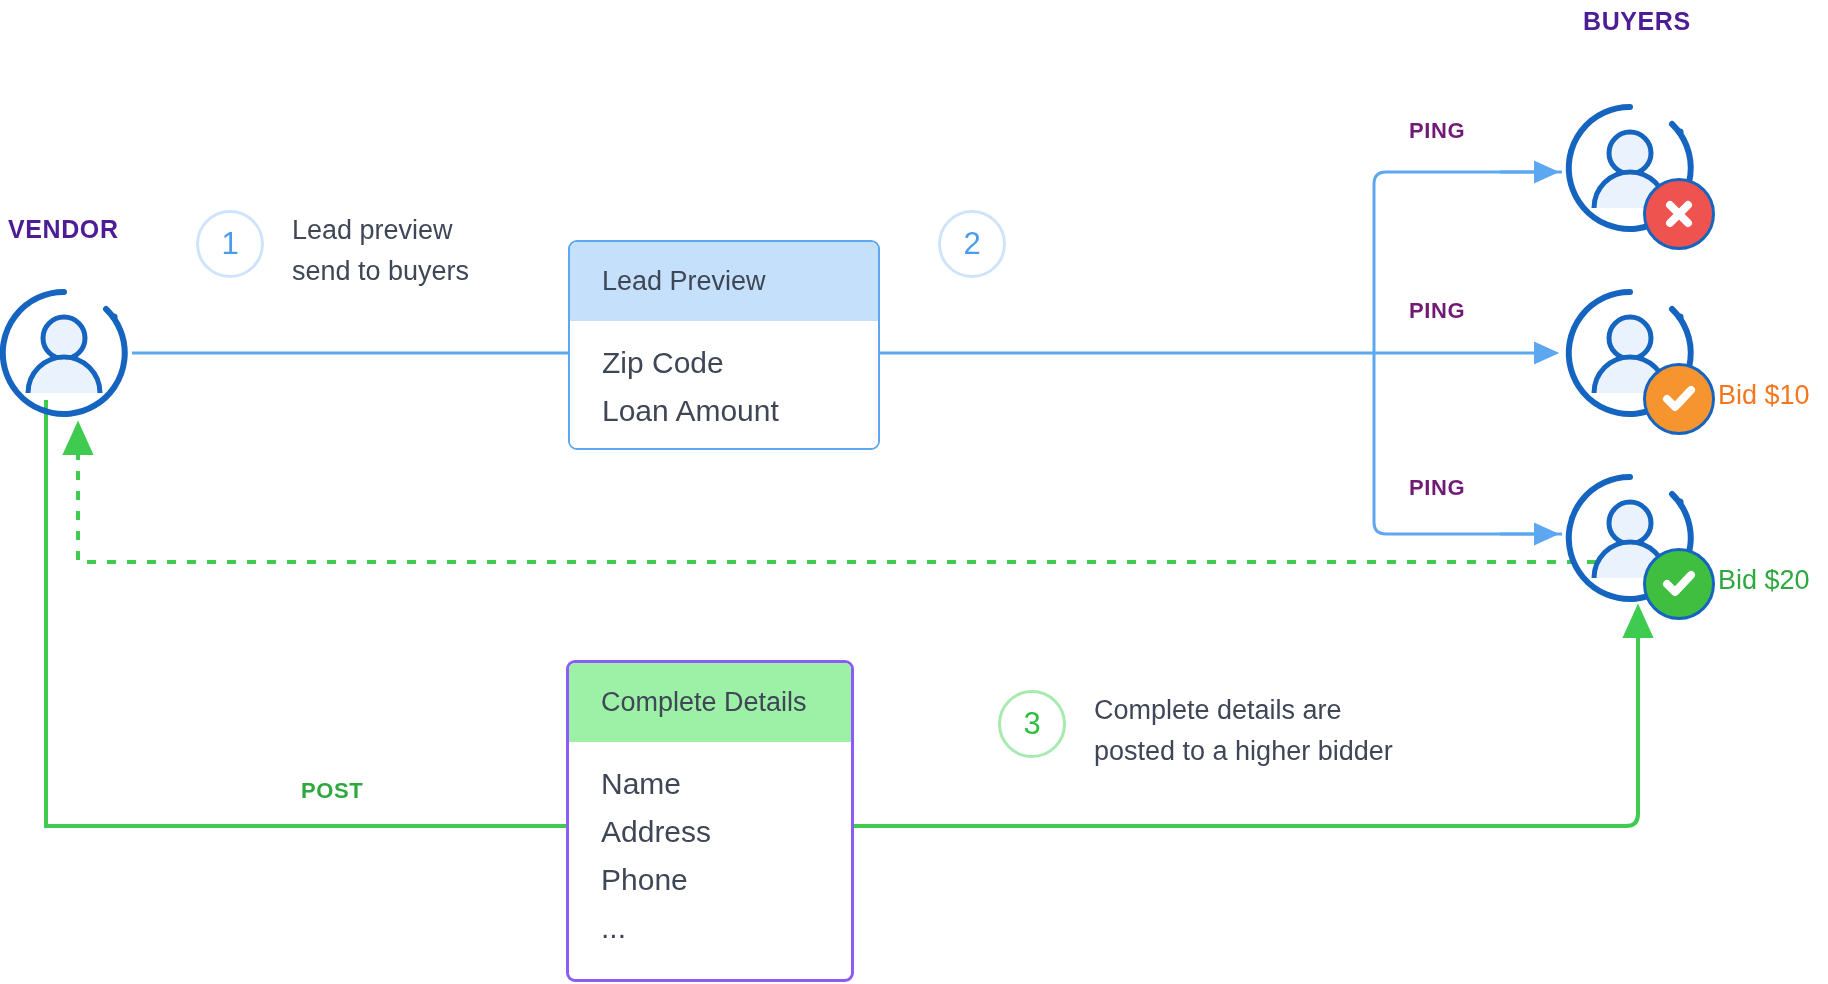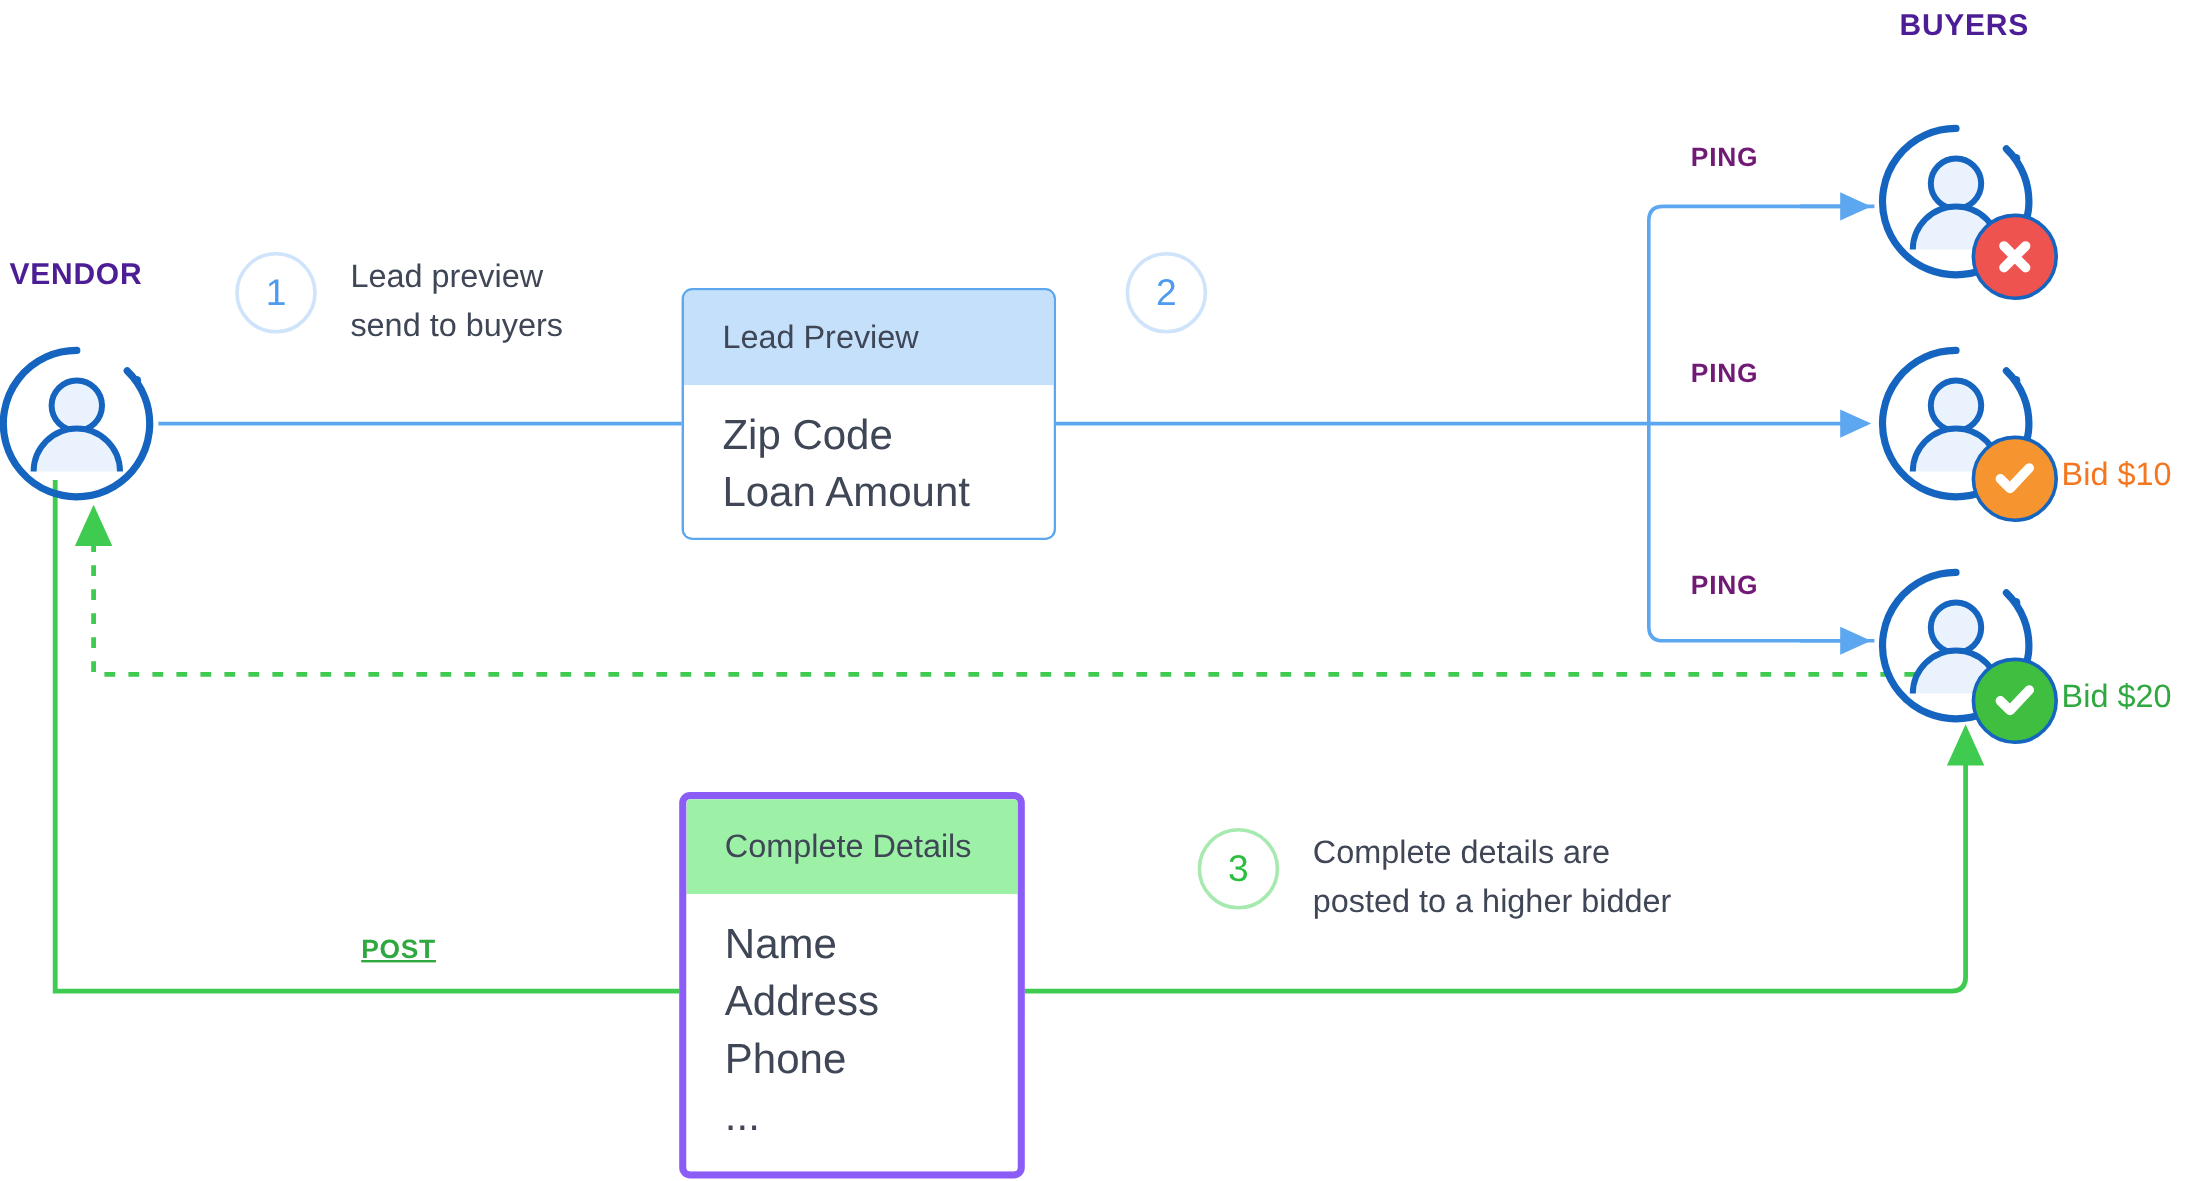--- a/index.html
+++ b/index.html
@@ -87,54 +87,54 @@
     color: #3F4656;
     padding: 24px 0 24px 32px;
     box-sizing: border-box;
   }
   .card-body {
     background: #ffffff;
     padding: 18px 0 22px 32px;
     box-sizing: border-box;
   }
   .card-row {
-    font-size: 35px;
+    font-size: 30px;
     line-height: 48px;
     color: #3F4656;
     white-space: nowrap;
   }
 
   #card-lead {
     left: 568px;
     top: 240px;
     width: 312px;
     height: 210px;
     border: 2px solid #5CA7F0;
   }
   #card-lead .card-head { background: #C5E0FB; }
 
   #card-details {
     left: 566px;
     top: 660px;
     width: 288px;
     height: 322px;
-    border: 6px solid #8b5cf6;
+    border: 3px solid #8b5cf6;
   }
   #card-details .card-head { background: #9DF1A6; }
 
   
   .wire-label {
     position: absolute;
     font-size: 22px;
     font-weight: bold;
     letter-spacing: 0.6px;
     white-space: nowrap;
   }
   .wire-label.ping { color: #701a75; }
-  .wire-label.post { color: #2FA83F; text-decoration: underline; }
+  .wire-label.post { color: #2FA83F; }
   #ping-1 { left: 1409px; top: 118px; }
   #ping-2 { left: 1409px; top: 298px; }
   #ping-3 { left: 1409px; top: 475px; }
   #post-1 { left: 301px; top: 778px; }
 
   
   .bid-label {
     position: absolute;
     font-size: 27px;
     white-space: nowrap;

